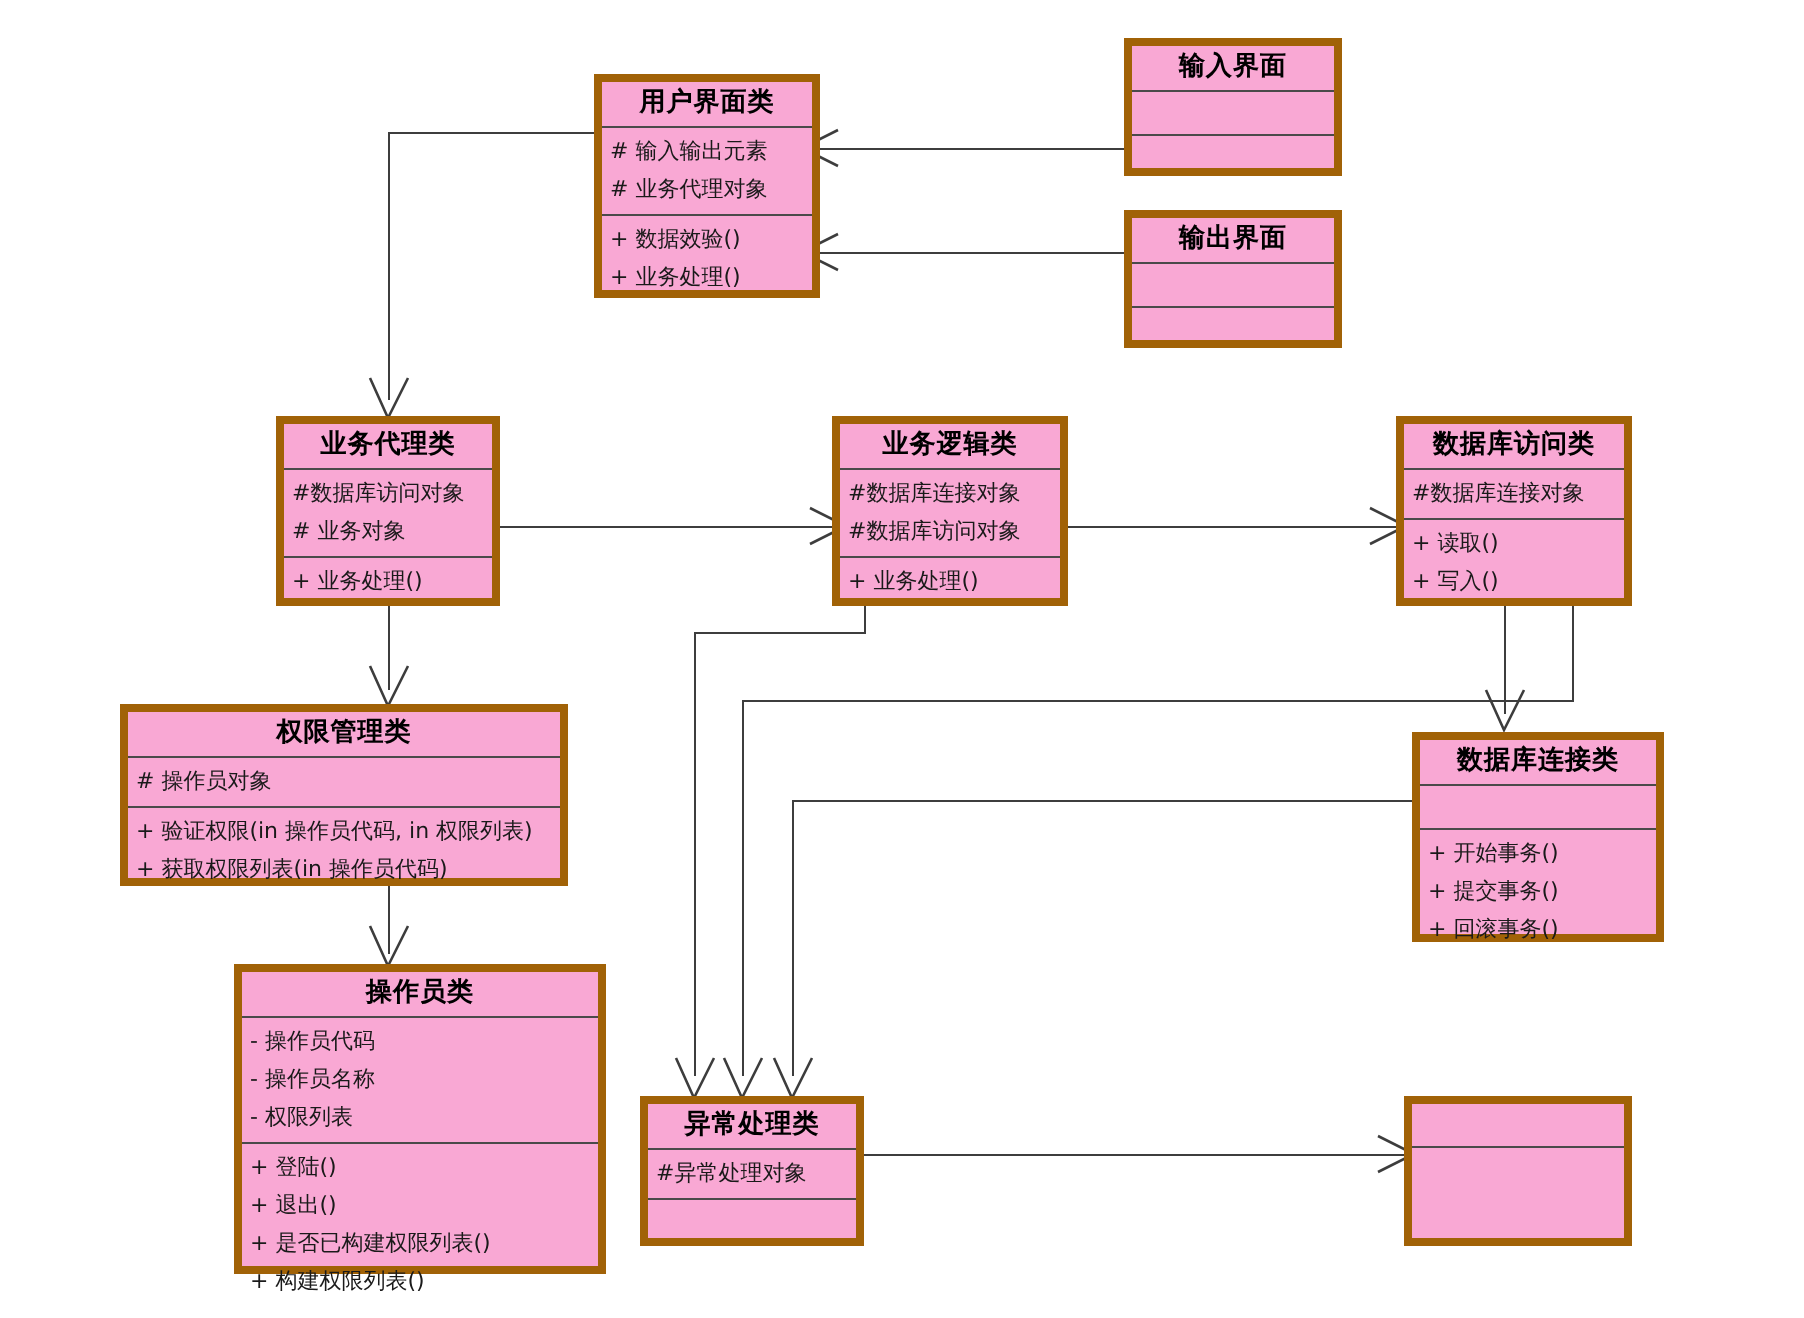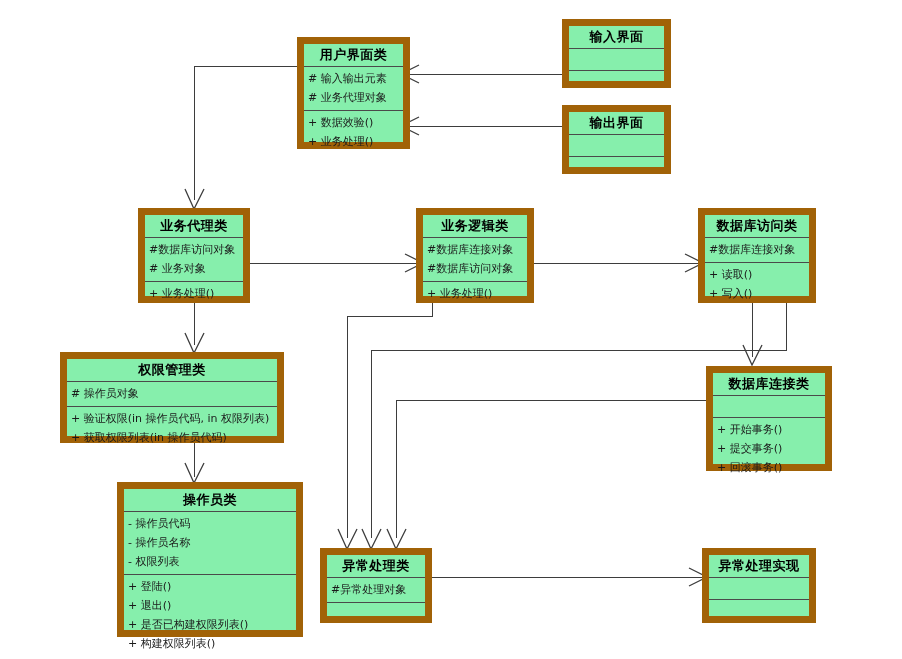--- a/index.html
+++ b/index.html
@@ -17,22 +17,22 @@
   #canvas {
     position: relative;
     width: 902px;
     height: 659px;
     background: #ffffff;
   }
   
   .uml-class {
     position: absolute;
     box-sizing: border-box;
-    border: 7px solid #a16207;
-    background: #86efac;
+    border: 4px solid #a16207;
+    background: #f9a8d4;
     z-index: 3;
   }
   .uml-title {
     box-sizing: border-box;
     text-align: center;
     font-weight: bold;
     font-size: 13px;
     letter-spacing: 0.5px;
     padding: 3px 2px 4px 2px;
     border-bottom: 1px solid #4a4a4a;
@@ -263,18 +263,17 @@
 
   <div class="uml-class" style="left:320px; top:548px; width:112px; height:75px;">
     <div class="uml-title">异常处理类</div>
     <div class="uml-section">
       <div class="uml-row">#异常处理对象</div>
     </div>
     <div class="uml-section sec-empty last"></div>
   </div>
 
   <div class="uml-class" style="left:702px; top:548px; width:114px; height:75px;">
-    <div class="uml-title">异常处理实现</div>
     <div class="uml-section sec-empty"></div>
     <div class="uml-section sec-empty last"></div>
   </div>
 
 </div>
 
 </body></html>

